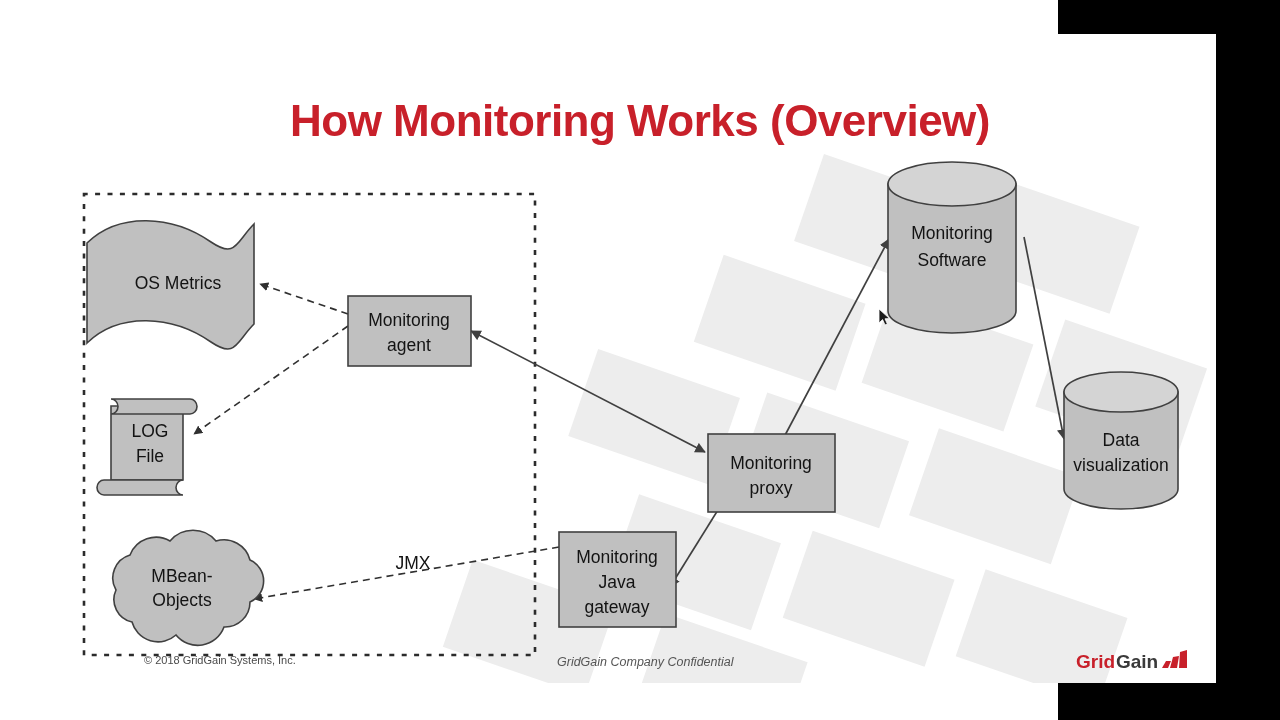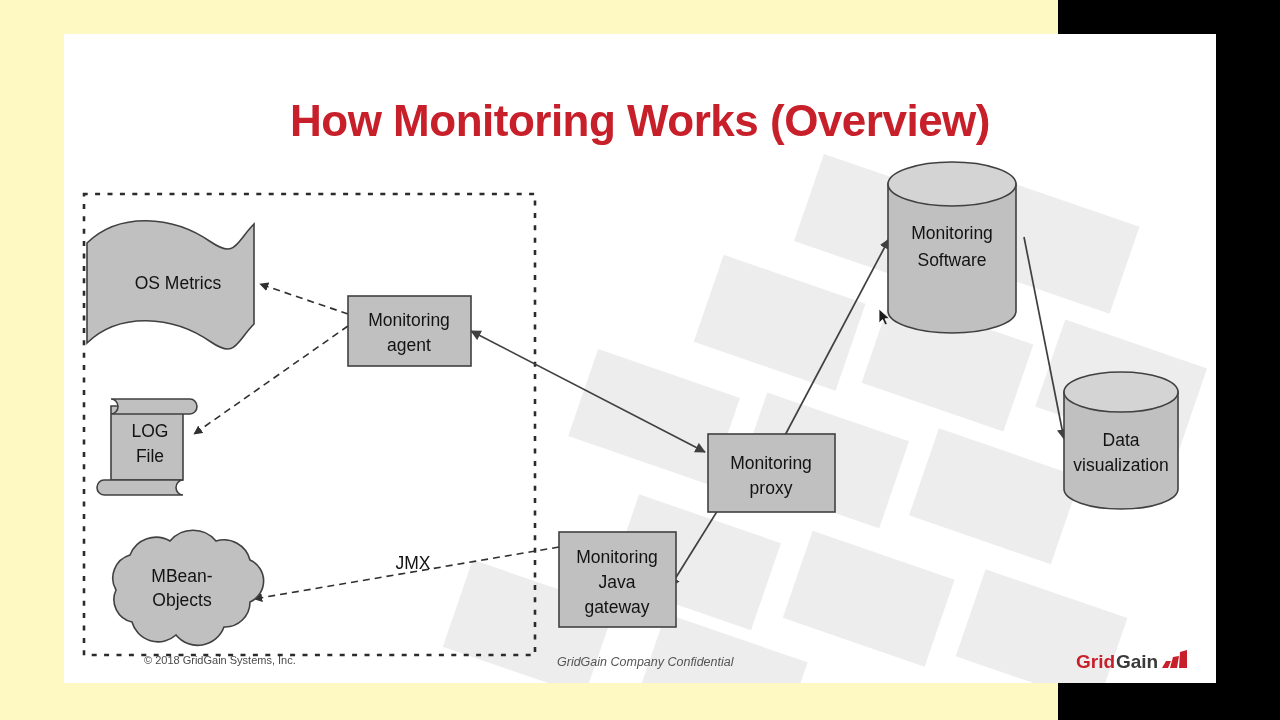--- a/index.html
+++ b/index.html
@@ -10,21 +10,21 @@
   body {
     width: 1280px;
     height: 720px;
     overflow: hidden;
     font-family: "Liberation Sans", sans-serif;
   }
   #stage {
     position: relative;
     width: 1058px;
     height: 720px;
-    background: #fef9c3;
+    background: #ffffff;
   }
   #slide {
     position: absolute;
     left: 64px;
     top: 34px;
     width: 1152px;
     height: 649px;
     background: #ffffff;
     overflow: hidden;
   }

